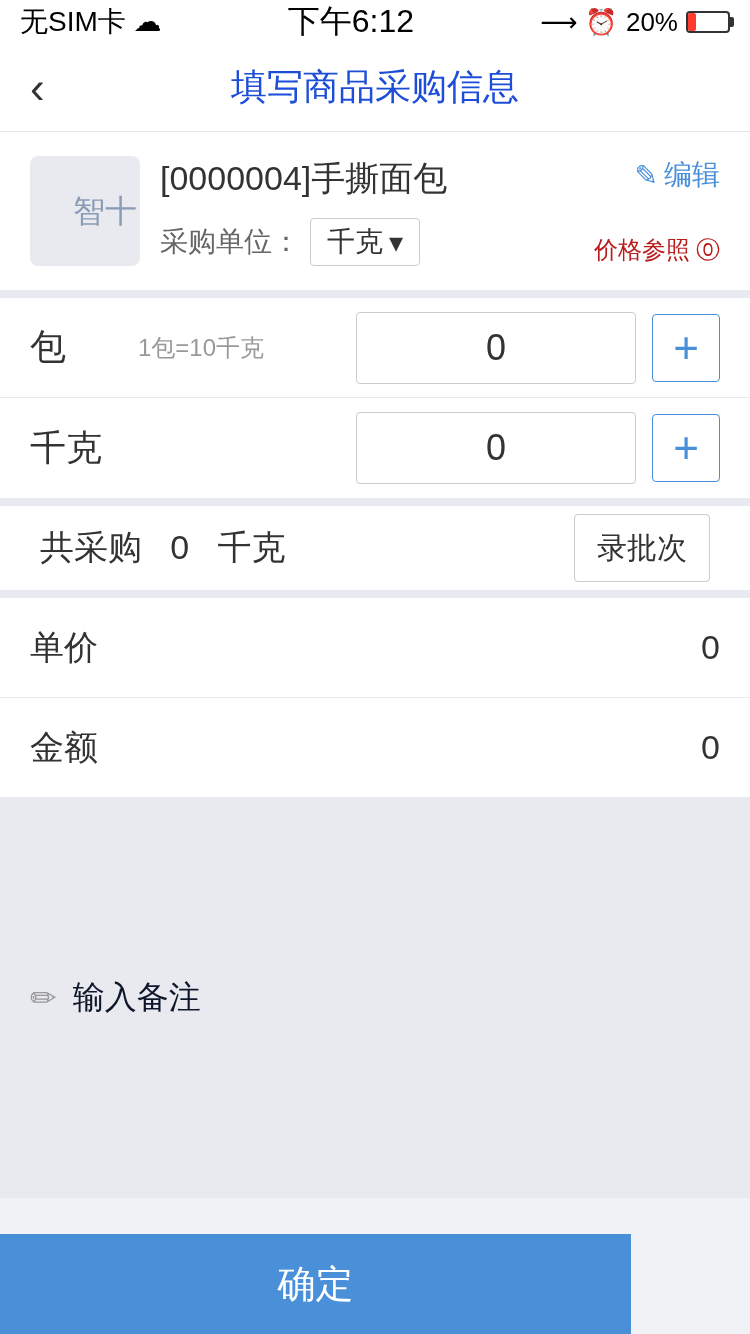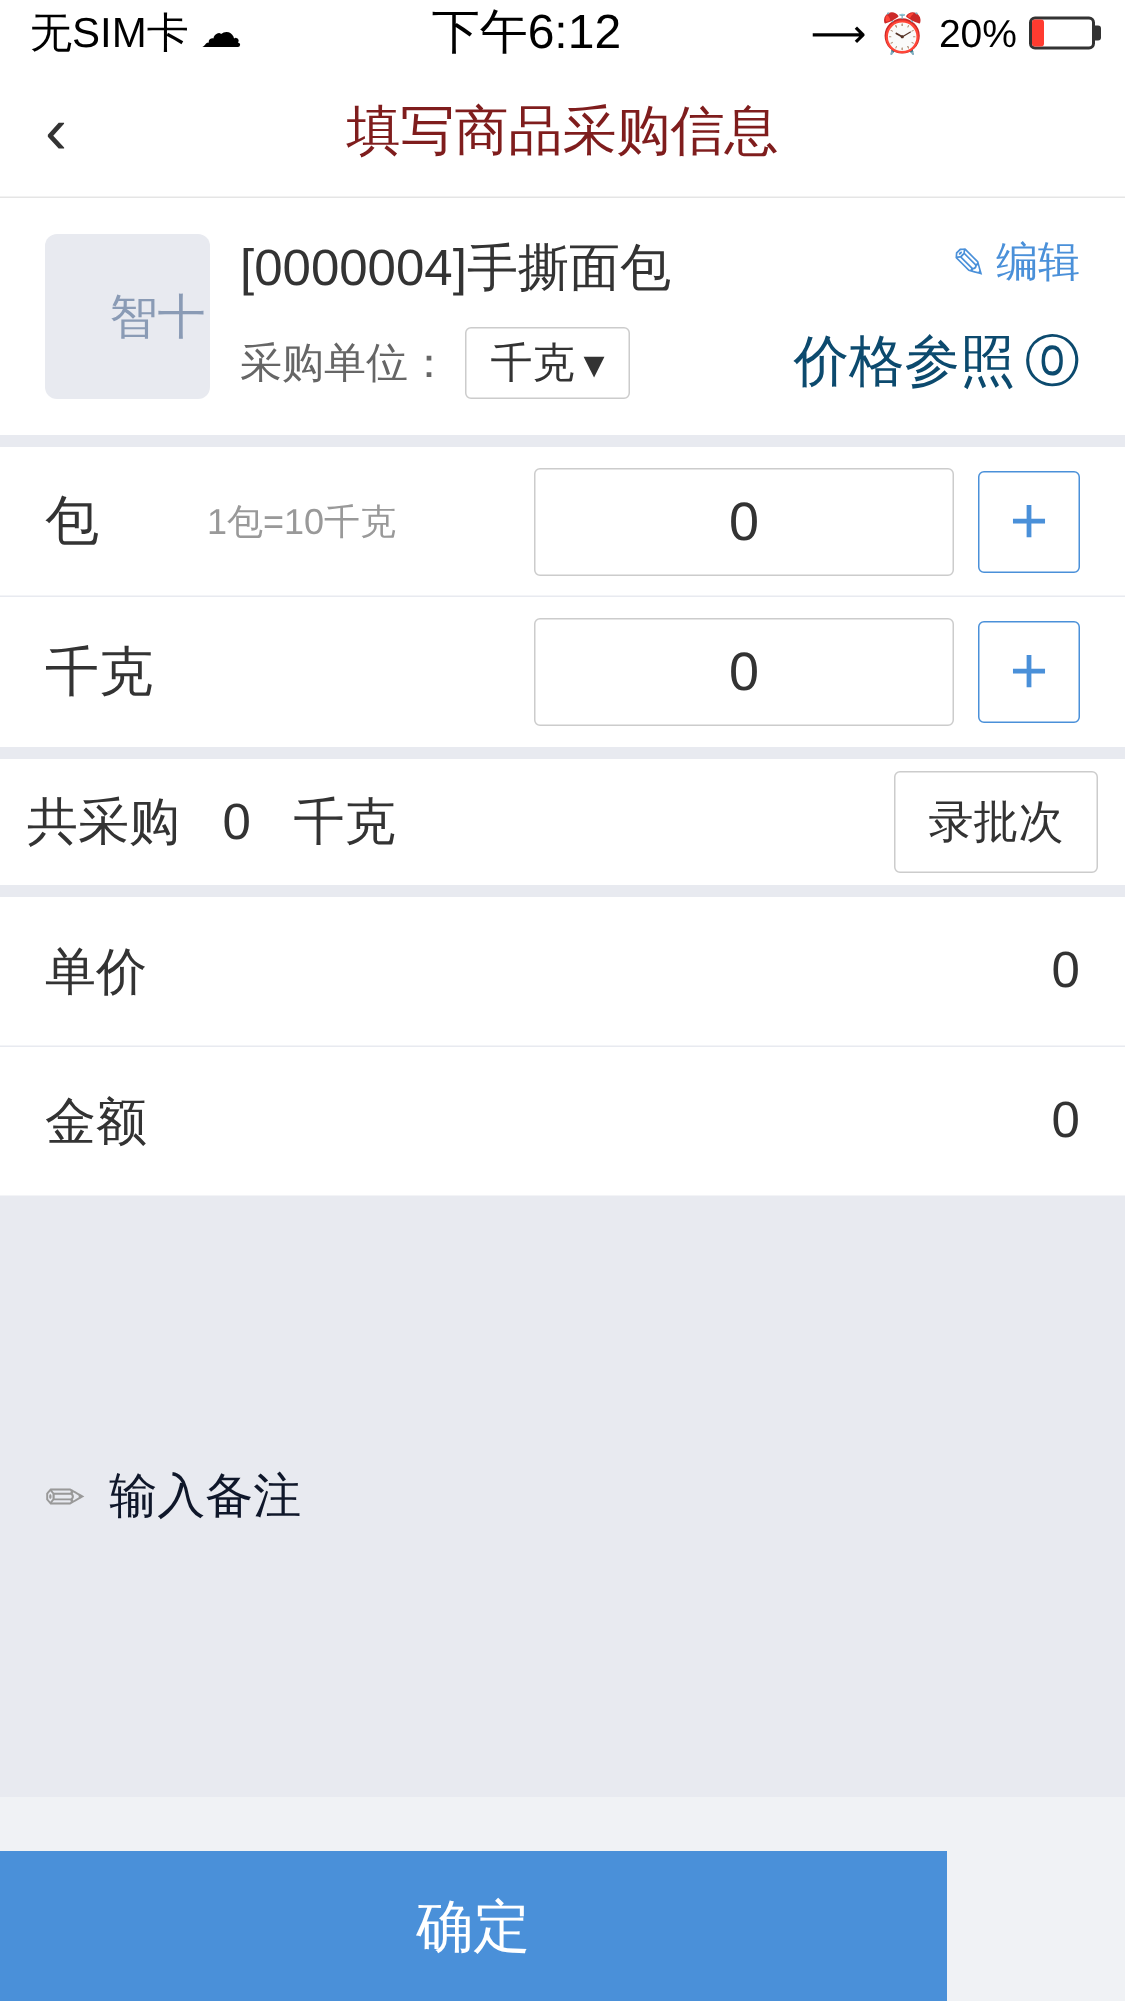--- a/index.html
+++ b/index.html
@@ -67,21 +67,21 @@
     .nav-back {
       position: absolute;
       left: 30px;
       font-size: 44px;
       color: #333;
       cursor: pointer;
     }
     .nav-title {
       font-size: 36px;
       font-weight: 500;
-      color: #7f1d1d;
+      color: #1d4ed8;
     }
 
     
     .product-card {
       background: #fff;
       padding: 24px 30px;
       display: flex;
       align-items: center;
       gap: 20px;
       position: relative;
@@ -135,22 +135,22 @@
       color: #4a90d9;
       font-size: 28px;
       display: flex;
       align-items: center;
       gap: 6px;
     }
     .price-ref {
       position: absolute;
       bottom: 24px;
       right: 30px;
-      color: #0c4a6e;
-      font-size: 37px;
+      color: #b91c1c;
+      font-size: 24px;
       display: flex;
       align-items: center;
       gap: 6px;
     }
 
     
     .input-section {
       background: #fff;
     }
     .input-row {
@@ -202,21 +202,21 @@
       justify-content: center;
       cursor: pointer;
     }
 
     
     .summary-row {
       background: #fff;
       display: flex;
       align-items: center;
       justify-content: space-between;
-      padding: 0 18px;
+      padding: 0 40px;
       height: 100px;
       border-top: 8px solid #e8eaf0;
       border-bottom: 8px solid #e8eaf0;
     }
     .summary-text {
       font-size: 34px;
       color: #333;
     }
     .batch-btn {
       width: 136px;

